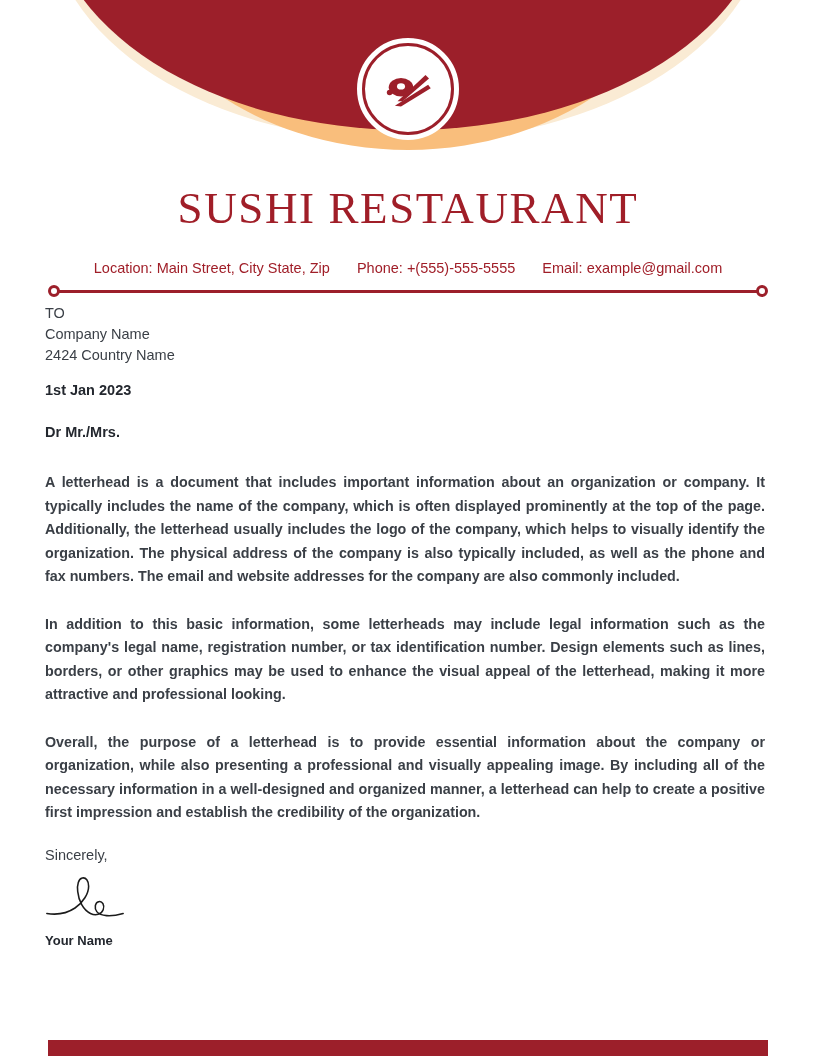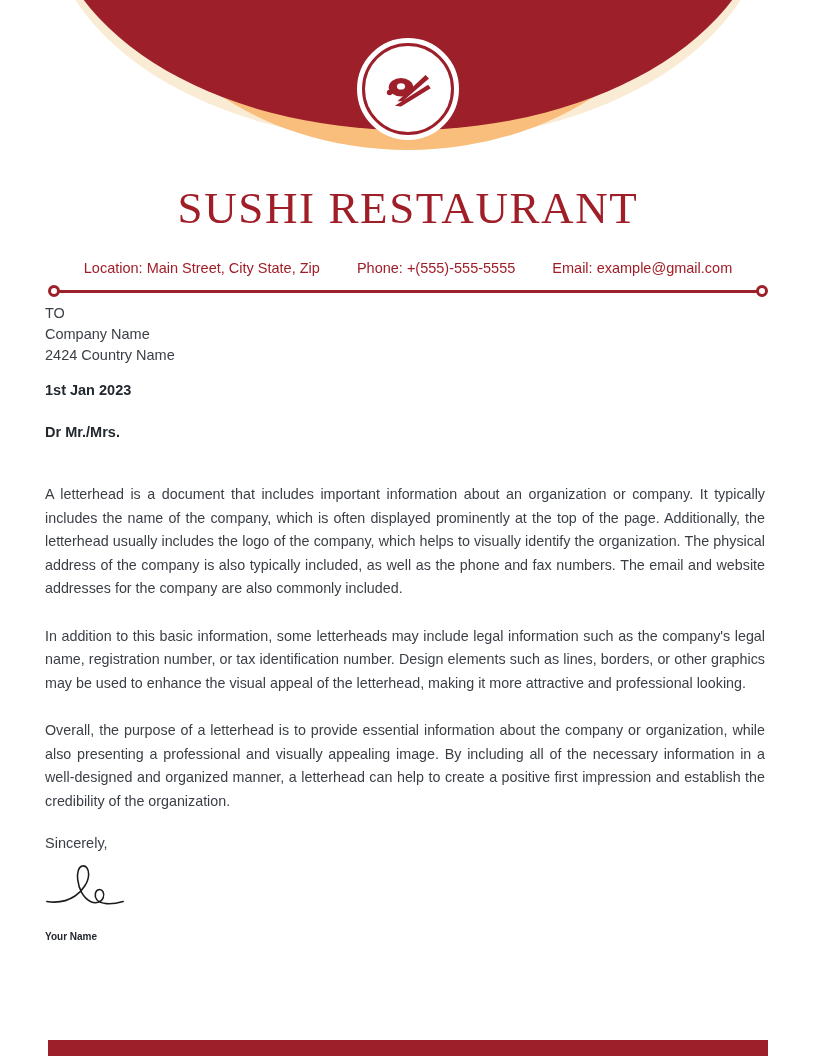--- a/index.html
+++ b/index.html
@@ -107,21 +107,21 @@
   }
 
   
   .contact-row {
     position: absolute;
     left: 48px;
     right: 48px;
     top: 260px;
     display: flex;
     justify-content: center;
-    gap: 37px;
+    gap: 27px;
     font-size: 14.5px;
     color: #A01E28;
     z-index: 5;
   }
   .contact-item { white-space: nowrap; }
 
   
   .divider {
     position: absolute;
     left: 48px;
@@ -184,43 +184,43 @@
   }
   .salutation {
     margin-top: 24px;
   }
   .salutation div {
     font-size: 14.5px;
     line-height: 21px;
     font-weight: 700;
     color: #23272E;
   }
-  .body-copy { margin-top: 40px; }
+  .body-copy { margin-top: 28px; font-weight: bold; }
   .body-copy p {
     margin: 0 0 24px 0;
     font-size: 14.3px;
     line-height: 23.5px;
     text-align: justify;
     color: #3A3F46;
   }
   .body-copy p:last-child { margin-bottom: 0; }
 
   .closing {
     margin-top: 22px;
     font-size: 14.5px;
     color: #3A3F46;
   }
   .signature {
     margin-top: 10px;
     width: 100px;
     height: 50px;
   }
   .signer-name {
-    margin-top: 16px;
-    font-size: 10px;
+    margin-top: 6px;
+    font-size: 13px;
     font-weight: 700;
     color: #23272E;
   }
 
   
   .footer-bar {
     position: absolute;
     left: 48px;
     top: 1040px;
     width: 720px;

